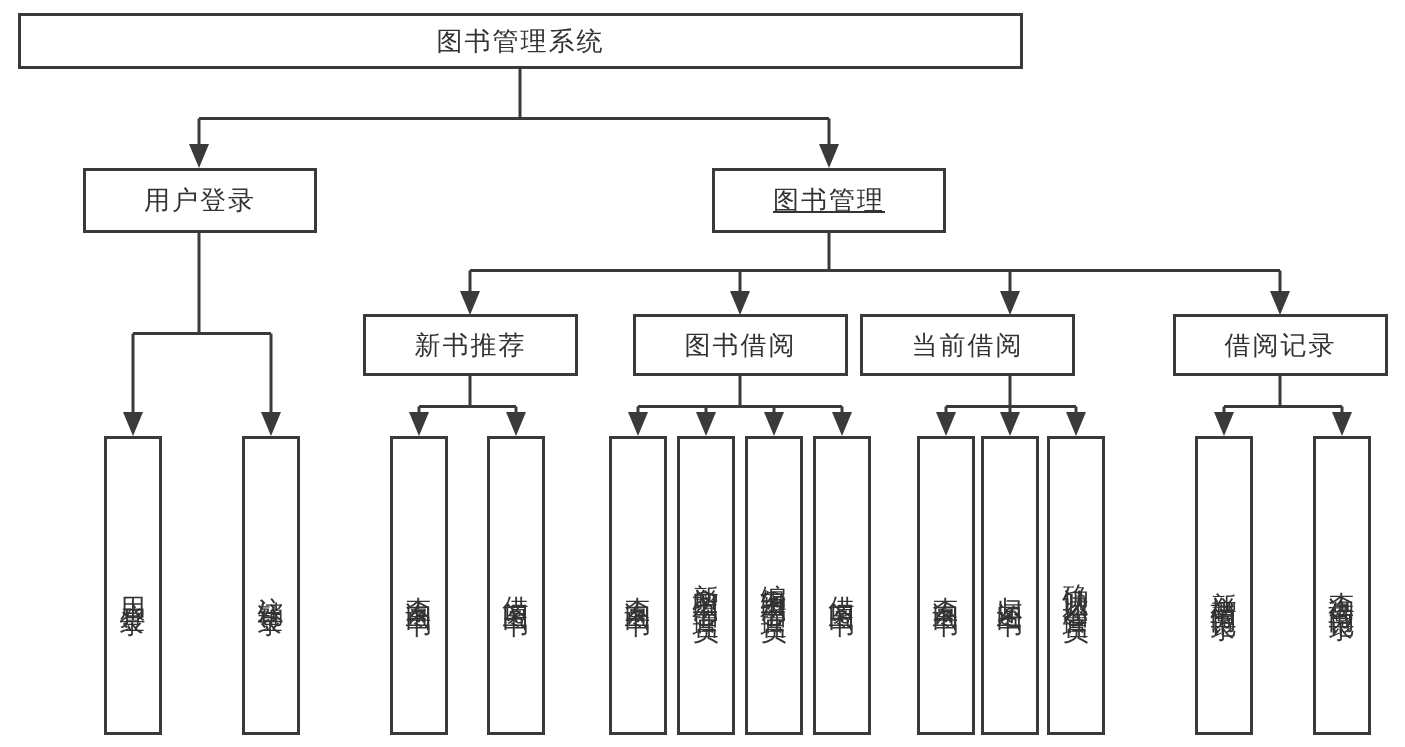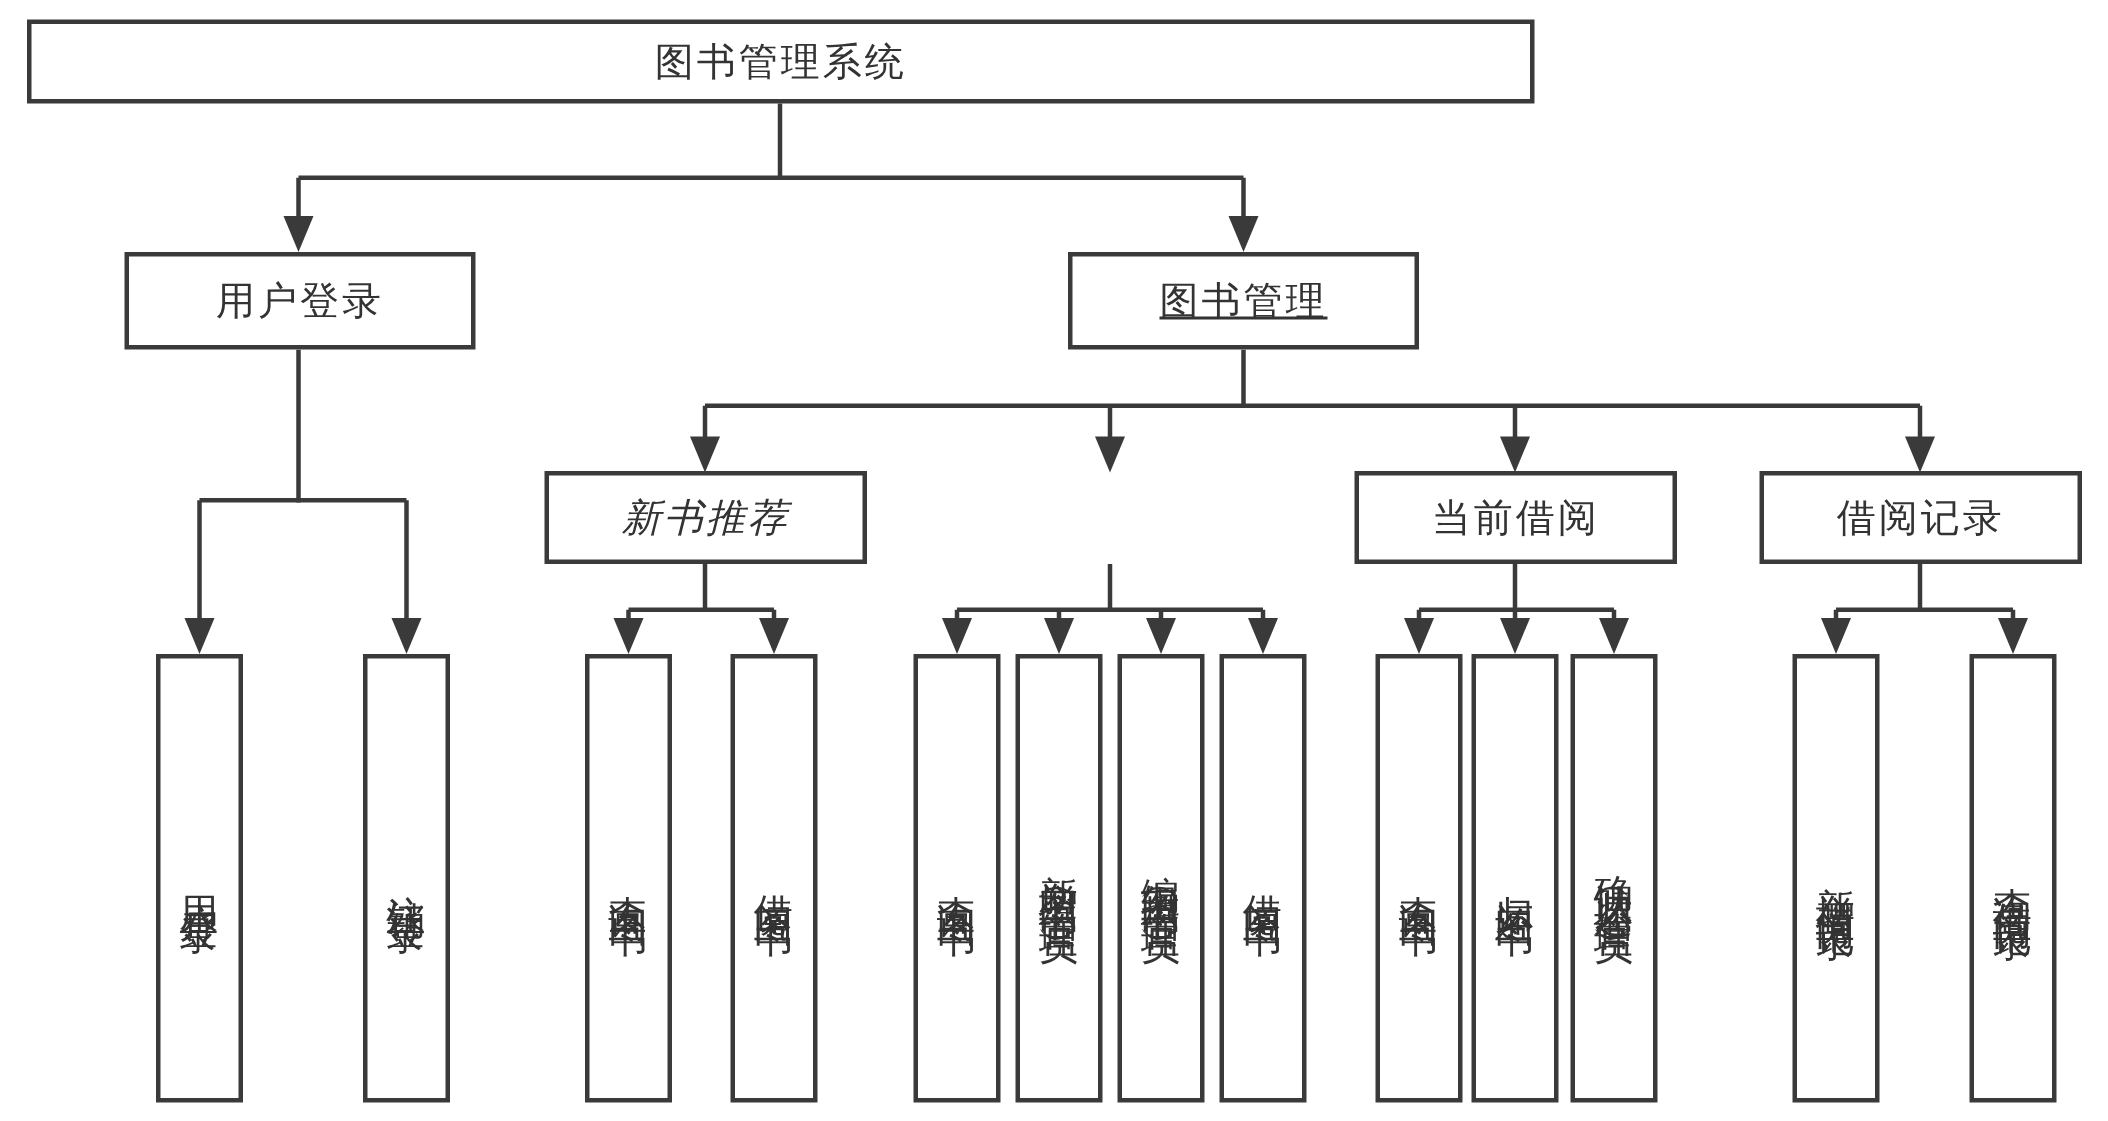--- a/index.html
+++ b/index.html
@@ -158,24 +158,27 @@
     <span>图书管理系统</span>
   </div>
 
   <div class="node h-node l2-node" style="left:83px;">
     <span>用户登录</span>
   </div>
   <div class="node h-node l2-node" style="left:712px;text-decoration:underline;">
     <span>图书管理</span>
   </div>
 
-  <div class="node h-node l3-node" style="left:363px;font-style:italic;">
+  <div class="node h-node l3-node" style="left:363px;">
     <span>新书推荐</span>
   </div>
-  <div class="node h-node l3-node" style="left:903px;">
+  <div class="node h-node l3-node" style="left:633px;">
+    <span>图书借阅</span>
+  </div>
+  <div class="node h-node l3-node" style="left:860px;">
     <span>当前借阅</span>
   </div>
   <div class="node h-node l3-node" style="left:1173px;font-family:Liberation Serif, serif;">
     <span>借阅记录</span>
   </div>
 
   <div class="node v-node" style="left:104px;">
     <span>用户登录</span>
   </div>
   <div class="node v-node" style="left:242px;">

